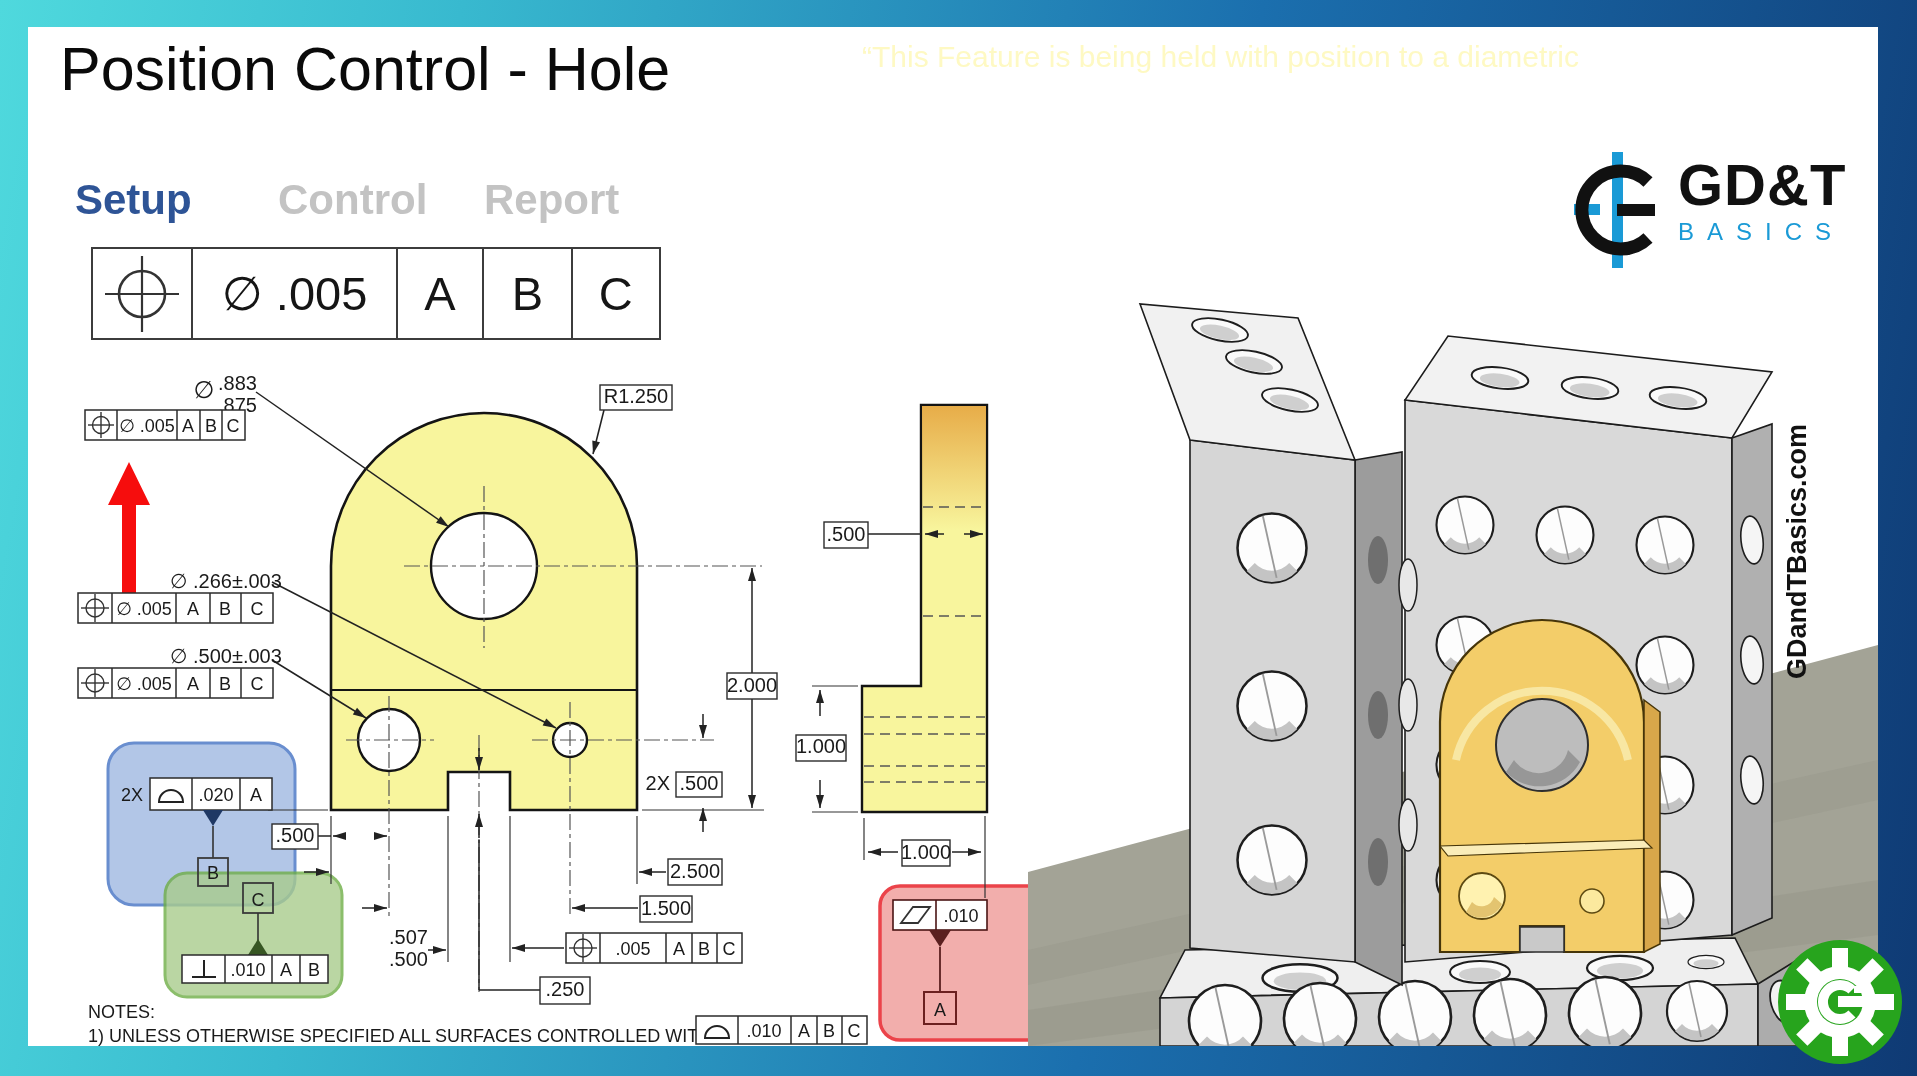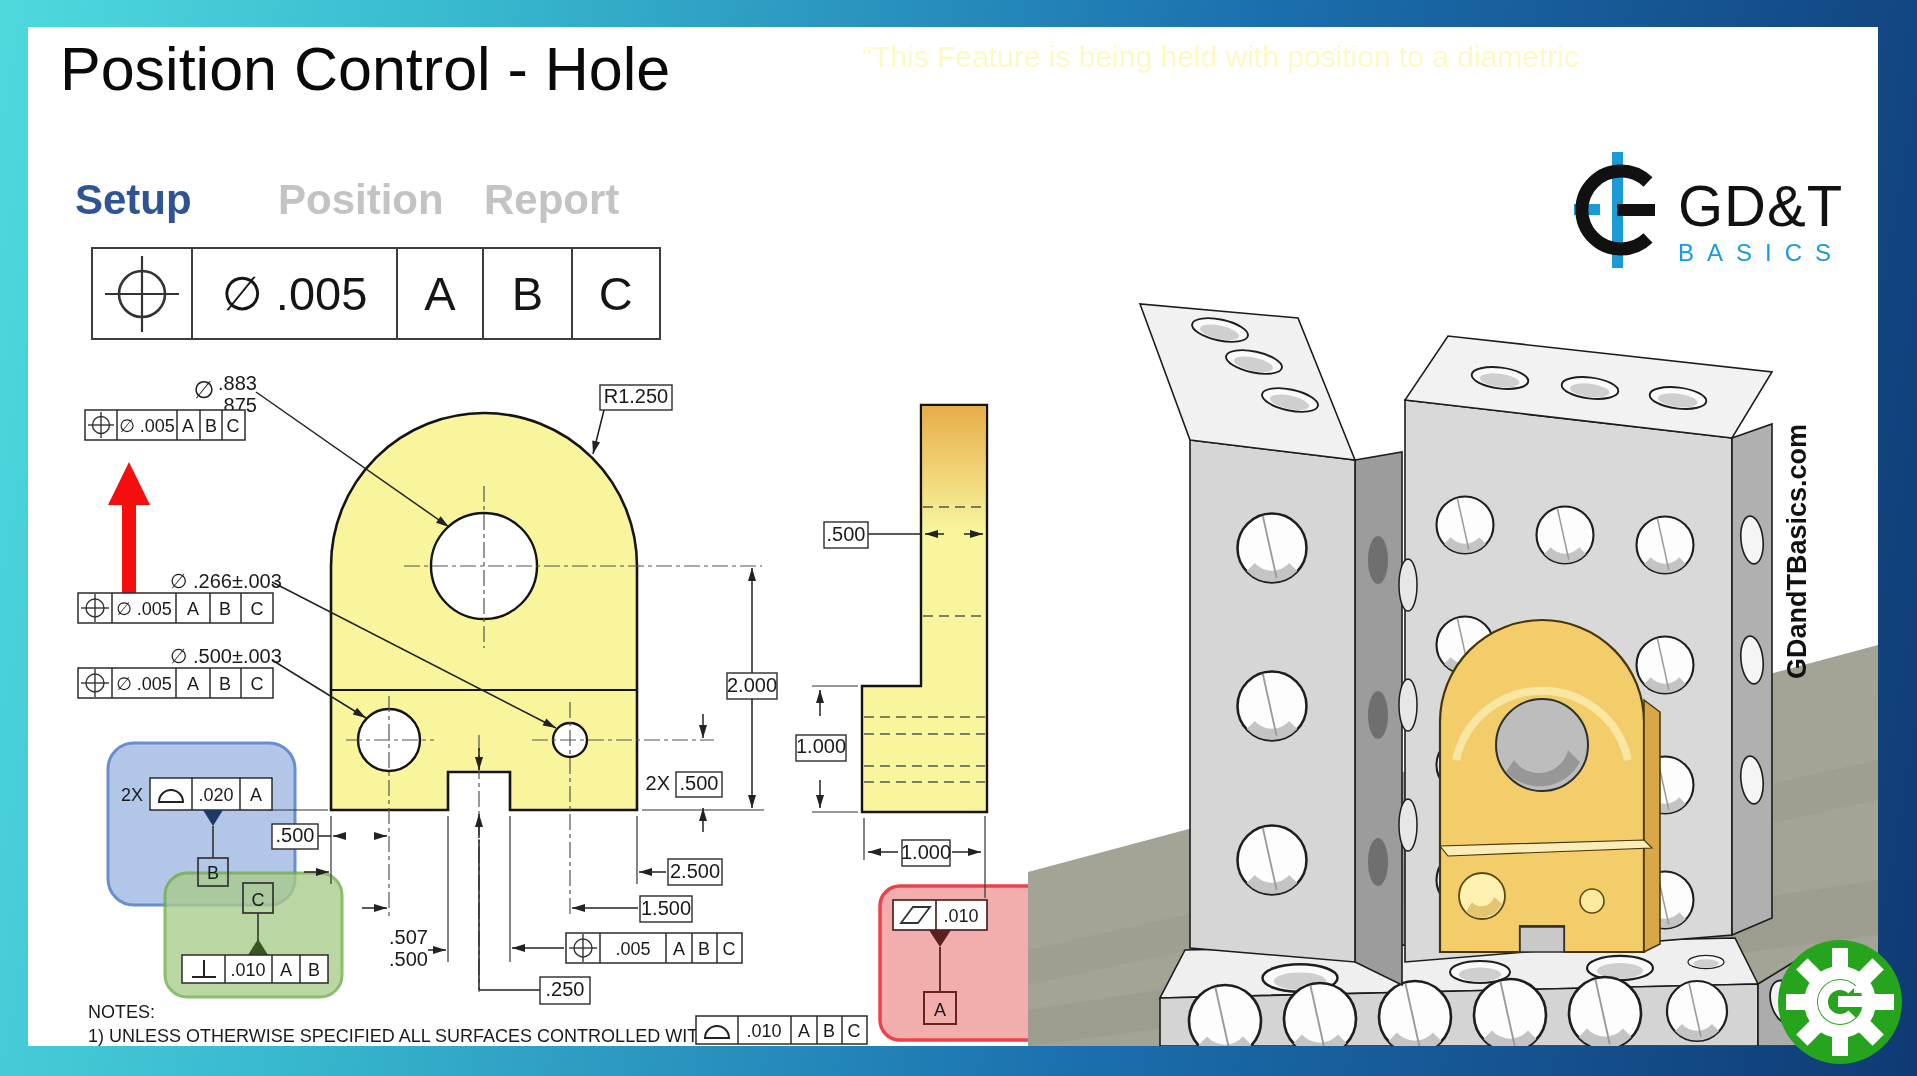--- a/index.html
+++ b/index.html
@@ -14,21 +14,21 @@
   .tab{top:176px;font-size:42px;font-weight:bold;cursor:pointer;}
   .tab.active{color:#2e5496;}
   .tab.inactive{color:#c3c3c3;}
   .bigfcf{left:91px;top:247px;width:570px;height:93px;display:flex;background:#fff;
           border:2.5px solid #3c3c3c;box-sizing:border-box;}
   .bigfcf .cell{display:flex;align-items:center;justify-content:center;box-sizing:border-box;
                 border-left:2.5px solid #3c3c3c;font-size:47px;color:#151515;}
   .bigfcf .cell:first-child{border-left:none;}
   .logo{left:1572px;top:150px;width:306px;height:128px;display:flex;align-items:flex-start;}
   .logo .words{margin-left:10px;margin-top:6px;}
-  .logo .brand{font-size:58px;font-weight:normal;color:#111;line-height:58px;letter-spacing:1px;margin-top:21px;}
+  .logo .brand{font-size:58px;font-weight:bold;color:#111;line-height:58px;letter-spacing:1px;}
   .logo .sub{font-size:24px;font-weight:normal;color:#1a9ad6;letter-spacing:13px;margin-top:4px;}
   .watermark{left:1774px;top:358px;width:46px;height:386px;display:flex;align-items:center;justify-content:center;
              writing-mode:vertical-rl;transform:rotate(180deg);font-size:27px;font-weight:bold;color:#111;}
   svg text{font-family:"Liberation Sans",sans-serif;fill:#1a1a1a;}
   .dimtxt{font-size:20px;}
   .fcftxt{font-size:18px;}
   .nottxt{font-size:18px;}
 </style>
 </head>
 <body>
@@ -37,21 +37,21 @@
   <div class="frame"></div>
   <div class="content"></div>
 
   <div class="abs title">Position Control - Hole</div>
 
   <div class="abs quote">
     <div>“This Feature is being held with position to a diametric</div>
   </div>
 
   <div class="abs tab active" style="left:75px;">Setup</div>
-  <div class="abs tab inactive" style="left:278px;">Position</div>
+  <div class="abs tab inactive" style="left:278px;">Control</div>
   <div class="abs tab inactive" style="left:484px;">Report</div>
 
   <div class="abs bigfcf">
     <div class="cell" style="width:99px;">
       <svg width="88" height="88" viewBox="0 0 88 88">
         <circle cx="44" cy="44" r="23" fill="none" stroke="#333" stroke-width="2.6"></circle>
         <line x1="44" y1="6" x2="44" y2="82" stroke="#333" stroke-width="2.2"></line>
         <line x1="7" y1="44" x2="81" y2="44" stroke="#333" stroke-width="2.2"></line>
       </svg>
     </div>

